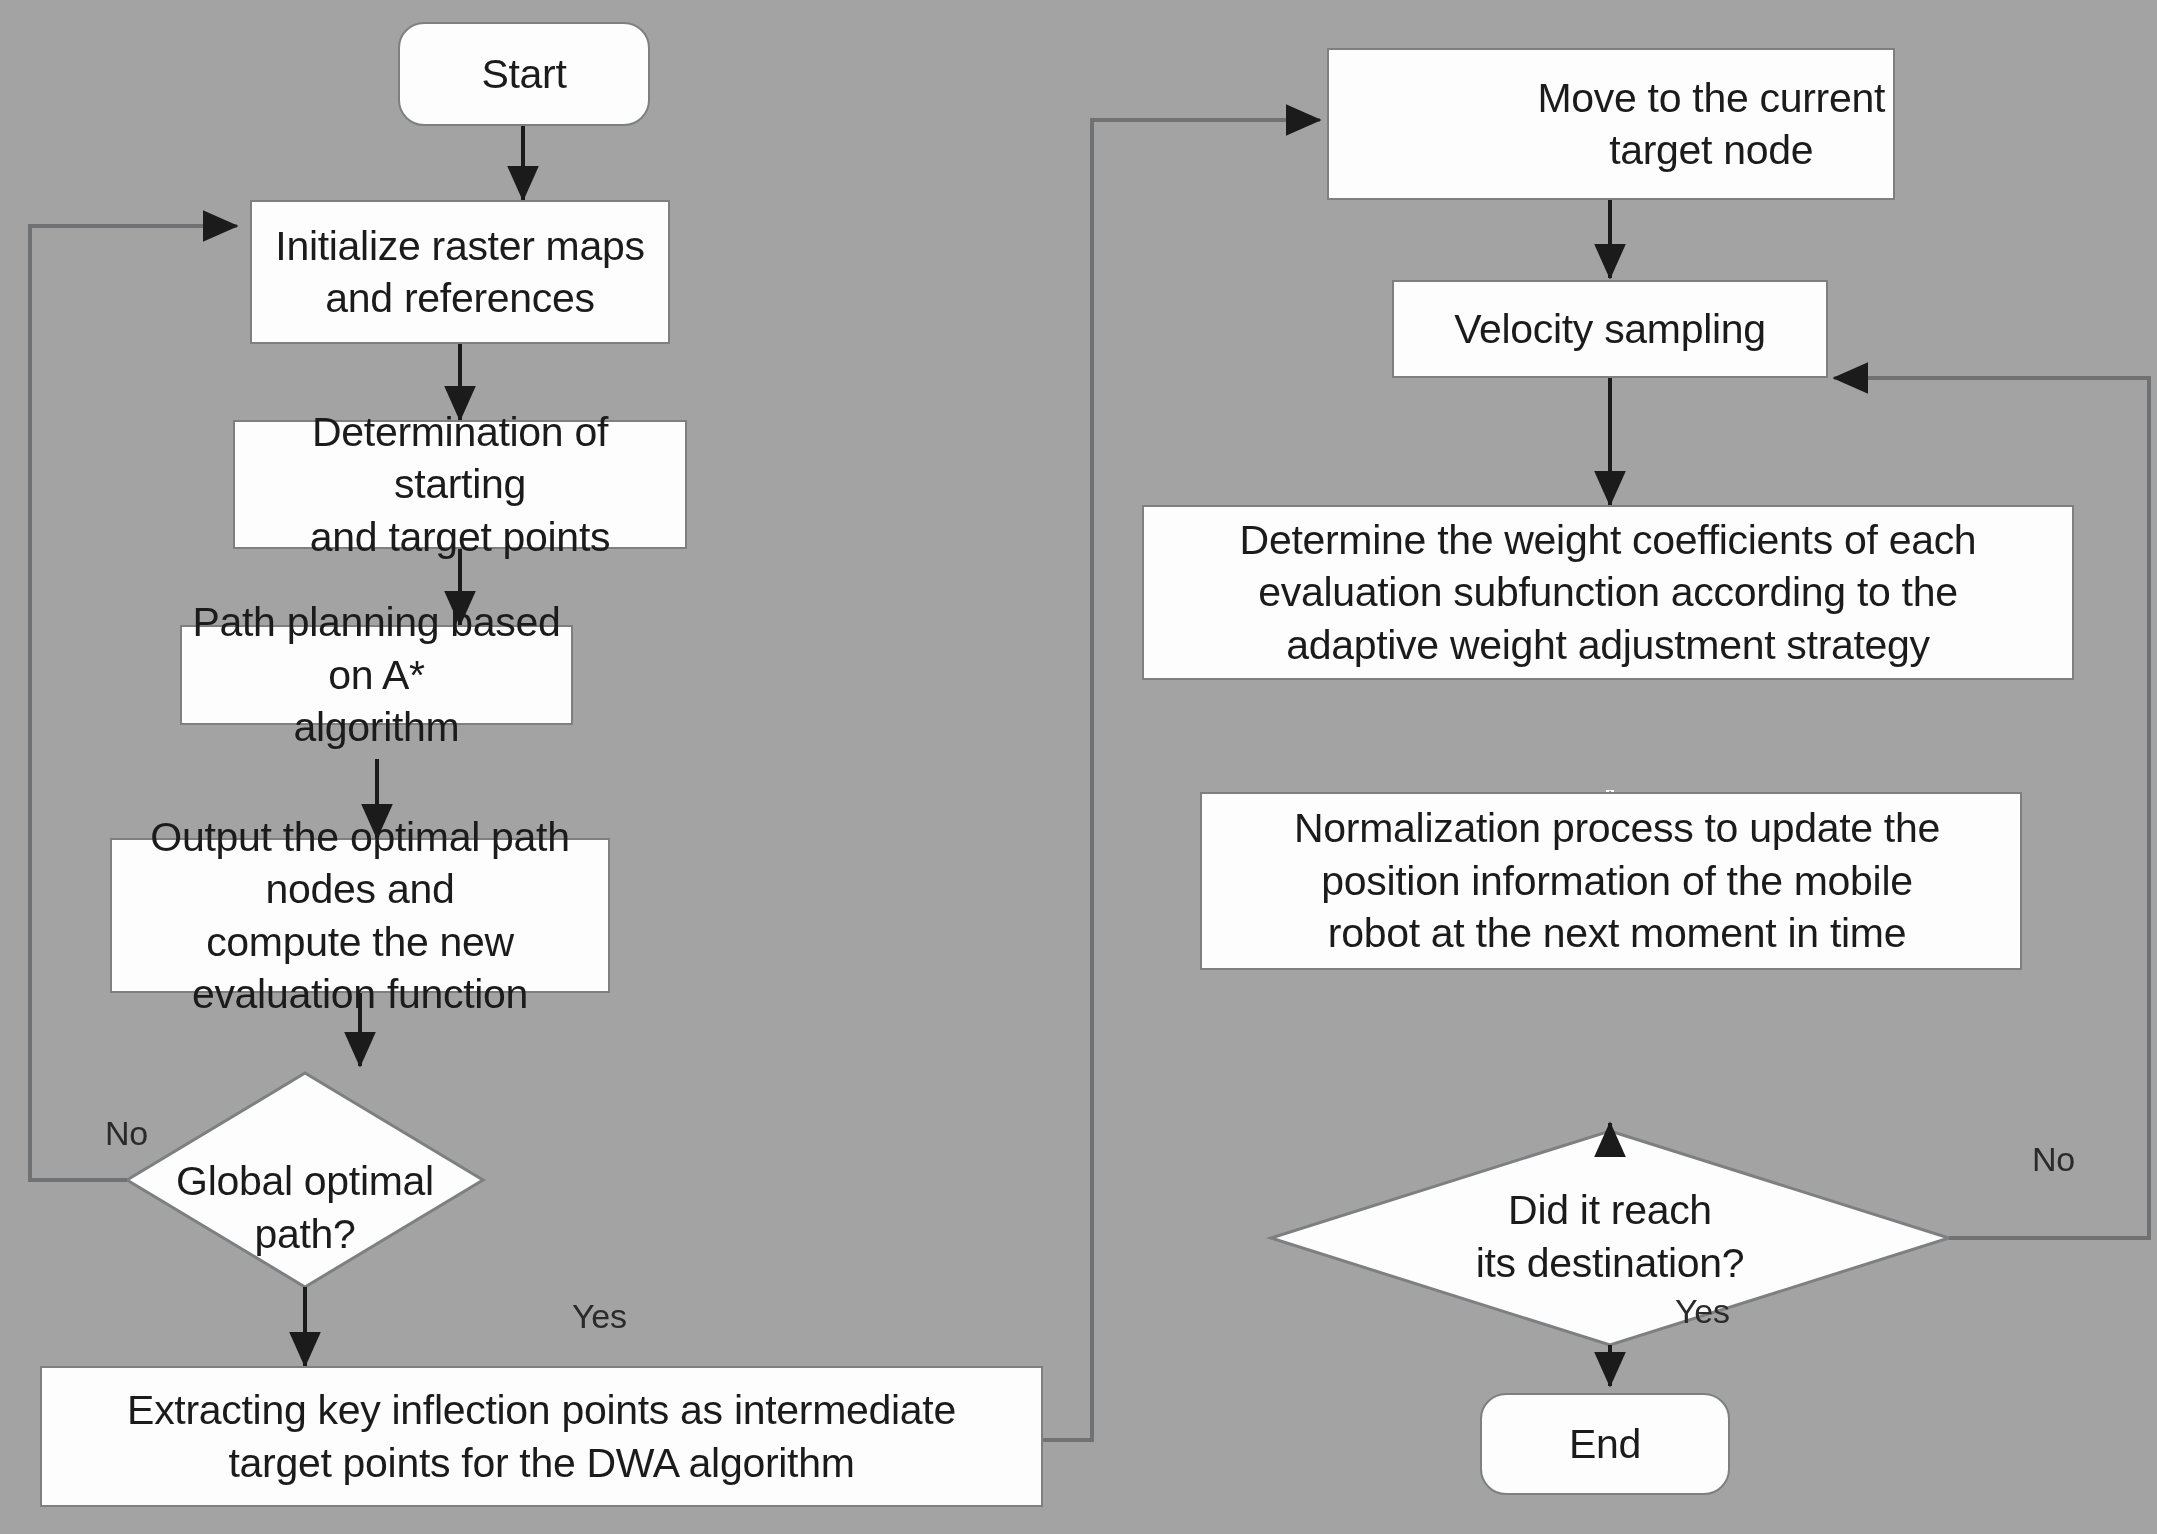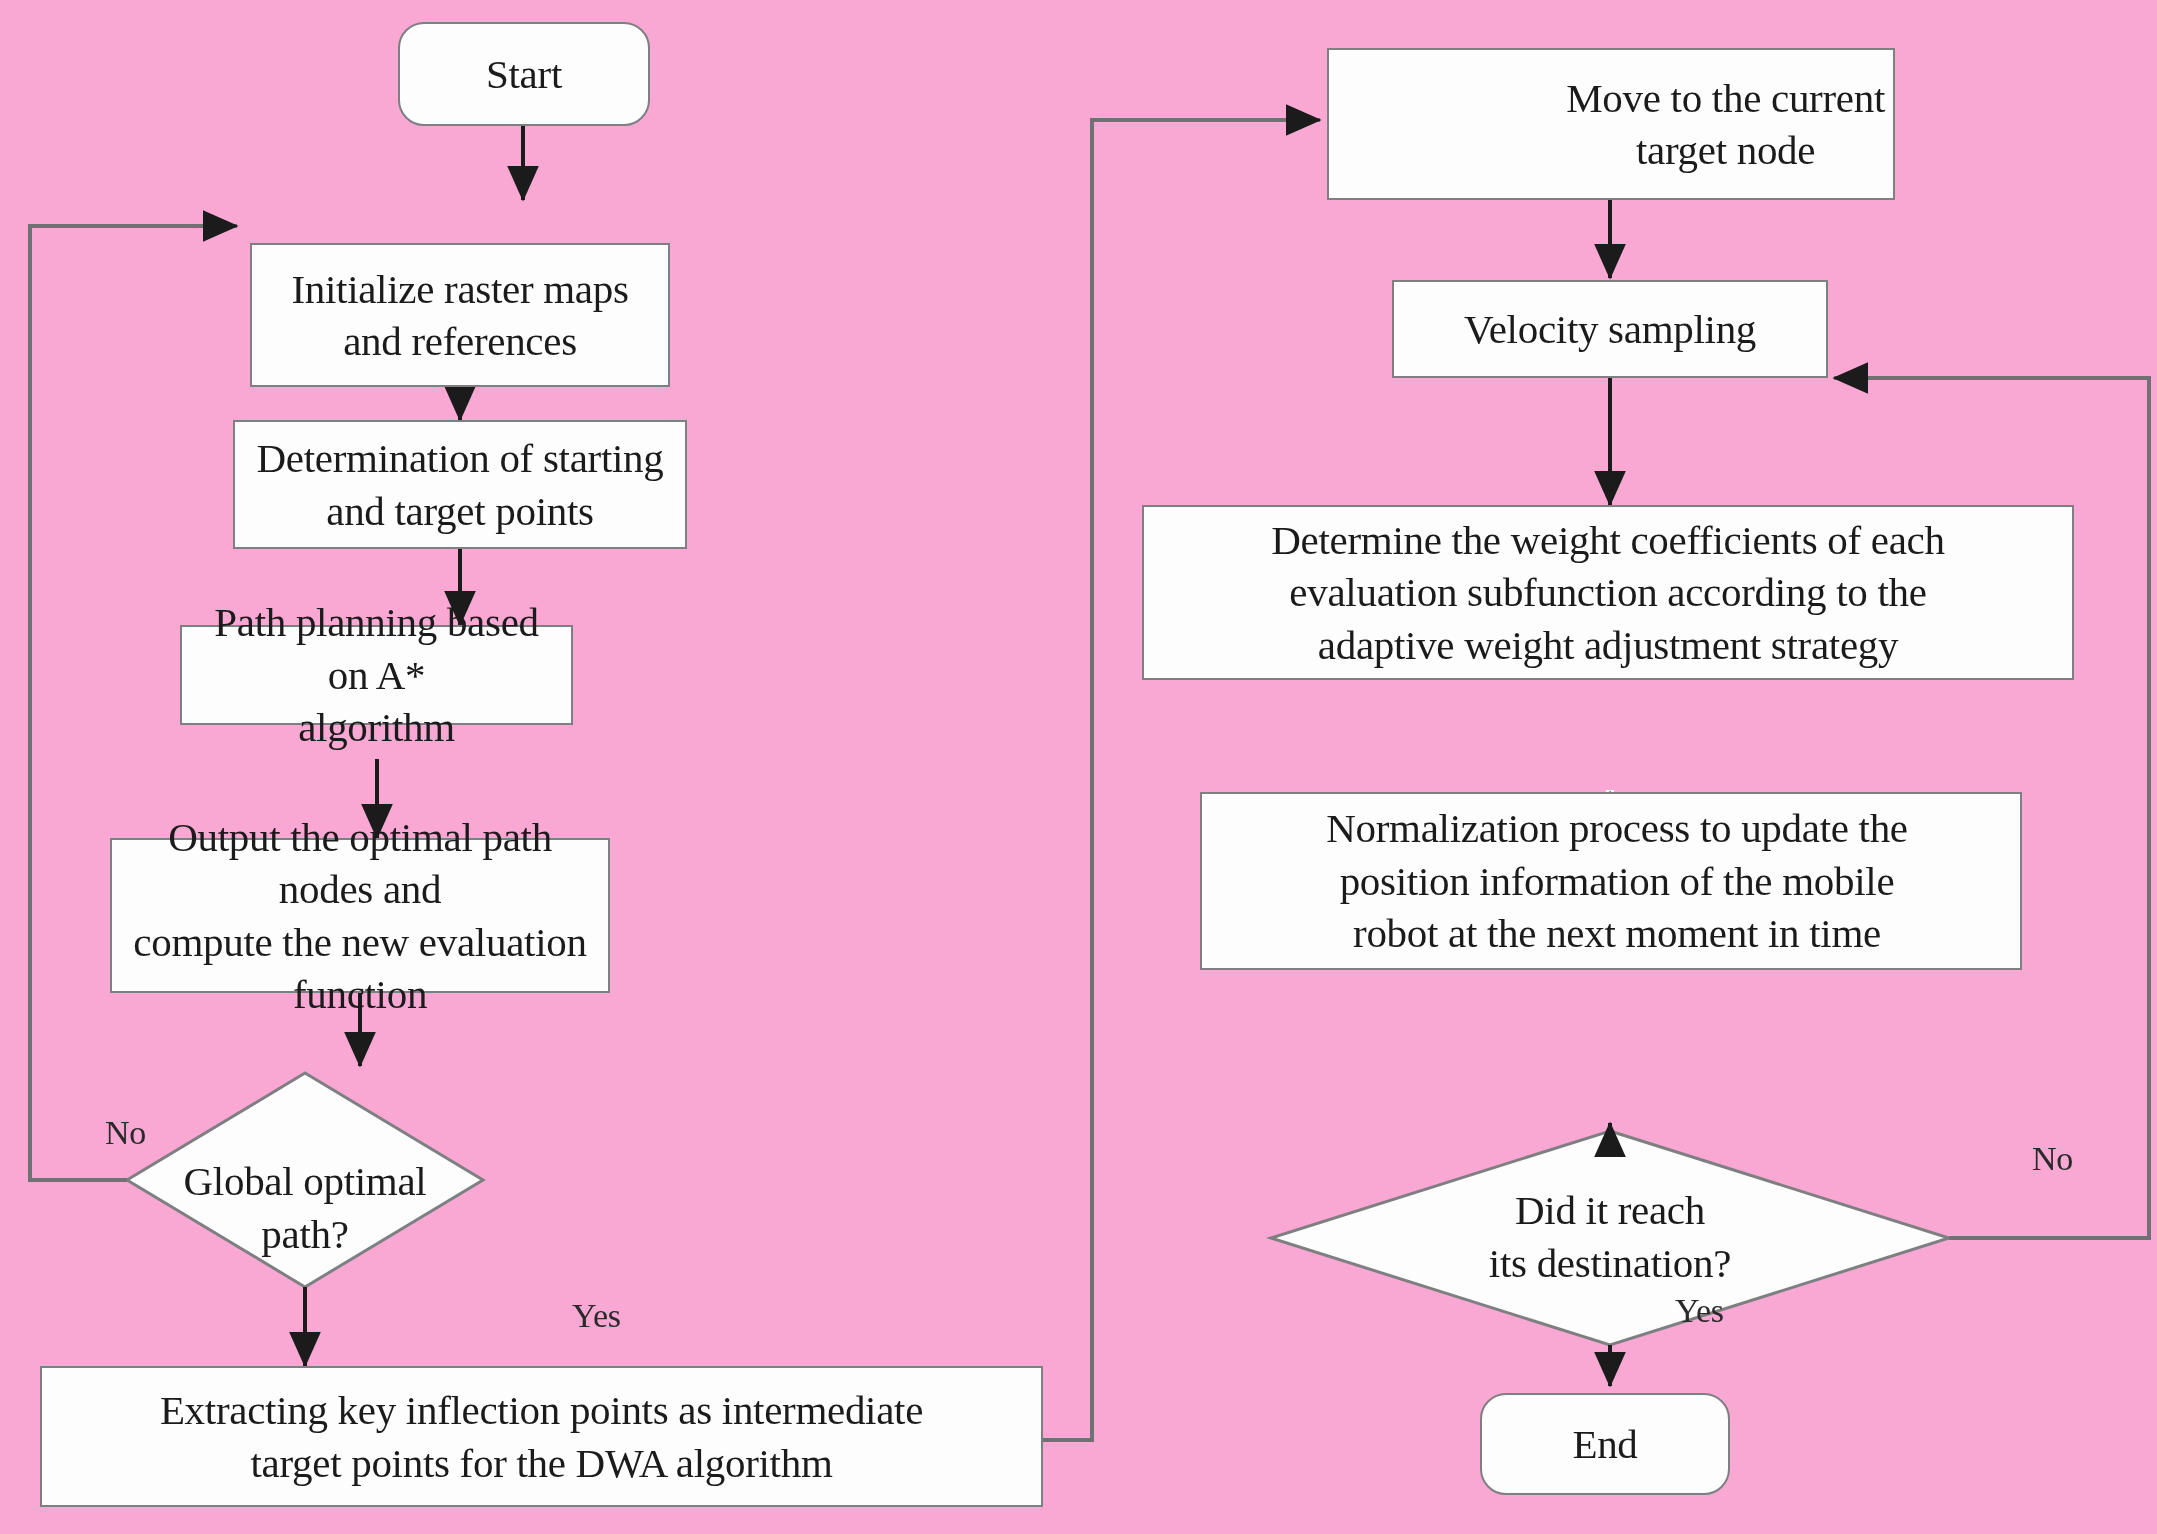--- a/index.html
+++ b/index.html
@@ -4,23 +4,23 @@
 <style>
   html, body {
     margin: 0;
     padding: 0;
     background: #ffffff;
   }
   #canvas {
     position: relative;
     width: 2157px;
     height: 1534px;
-    background: #f9a8d4;
+    background: #a3a3a3;
     overflow: hidden;
-    font-family: Liberation Serif, serif;
+    font-family: Liberation Sans, sans-serif;
   }
   svg.layer {
     position: absolute;
     left: 0;
     top: 0;
     width: 2157px;
     height: 1534px;
   }
   .node {
     position: absolute;
@@ -130,21 +130,21 @@
       <rect x="1602" y="872" width="16" height="14" fill="#ffffff" stroke="none"></rect>
       <path d="M1610,879 L1610,790" stroke="#ffffff" stroke-width="8"></path>
       <path d="M1610,879 L1610,792" marker-end="url(#arrow2)"></path>
     </g>
   </svg>
 
   <div class="node terminal" style="left:398px; top:22px; width:252px; height:104px;">
     <span class="node-text">Start</span>
   </div>
 
-  <div class="node" style="left:250px; top:200px; width:420px; height:144px;margin-top:43px;">
+  <div class="node" style="left:250px; top:200px; width:420px; height:144px;">
     <span class="node-text">Initialize raster maps
 and references</span>
   </div>
 
   <div class="node" style="left:233px; top:420px; width:454px; height:129px;">
     <span class="node-text">Determination of starting
 and target points</span>
   </div>
 
   <div class="node" style="left:180px; top:625px; width:393px; height:100px;">

